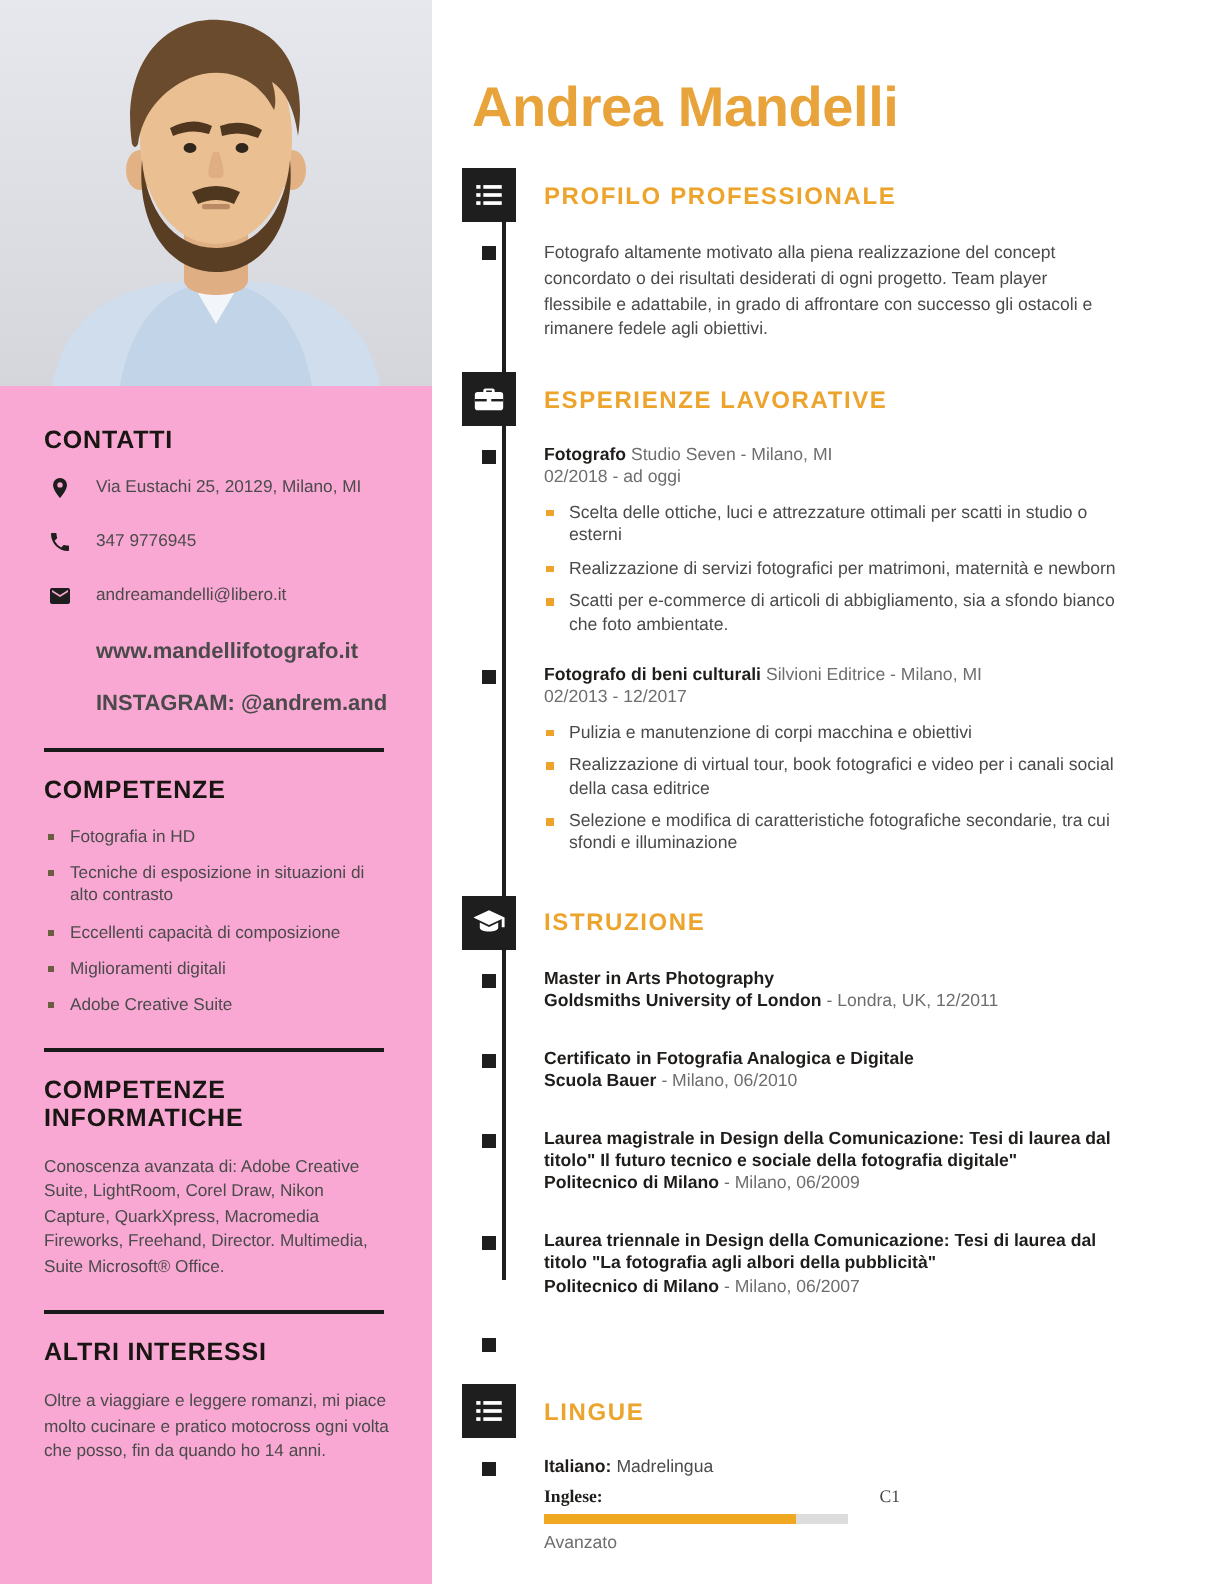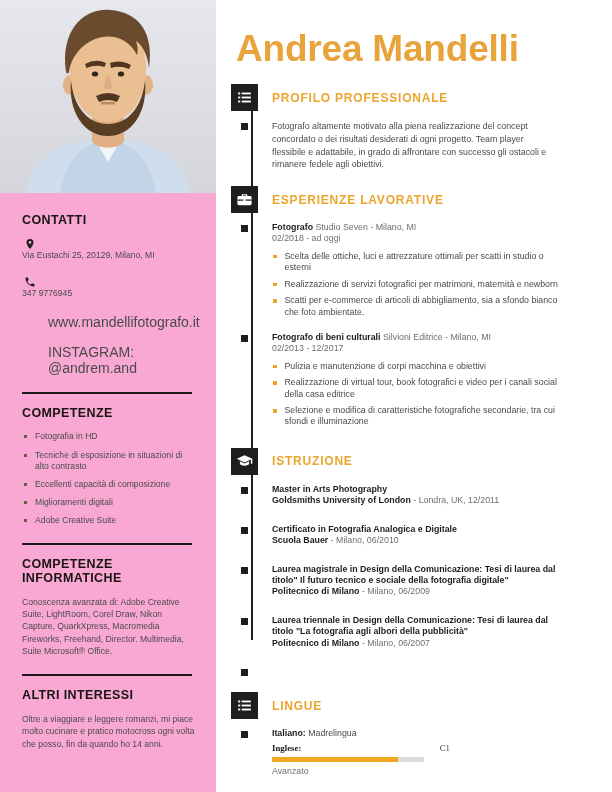--- a/index.html
+++ b/index.html
@@ -4,34 +4,34 @@
 <style>
   * { margin:0; padding:0; box-sizing:border-box; }
   html,body { width:612px; height:792px; }
   body { font-family:"Liberation Sans","DejaVu Sans",sans-serif; background:#ffffff; color:#3d3d3d; }
   .page { position:relative; width:612px; height:792px; background:#fff; overflow:hidden; }
 
   
   .photo { position:absolute; left:0; top:0; width:216px; height:193px; }
   .sidebar { position:absolute; left:0; top:193px; width:216px; height:599px; background:#f9a8d4; padding:20px 20px 0 22px; }
   .sb-heading { font-size:12.5px; font-weight:bold; color:#181512; letter-spacing:.4px; margin-bottom:11px; }
-  .c-row { display:flex; align-items:flex-start; margin-bottom:15px; font-size:8.6px; color:#4a4a4a; line-height:1.25;flex-direction:column; }
+  .c-row { display:flex; align-items:flex-start; margin-bottom:15px; font-size:8.6px; color:#4a4a4a; line-height:1.25; }
   .c-ico { width:12px; height:12px; flex:none; margin:0 12px 0 2px; }
   .c-ico svg { display:block; width:12px; height:12px; }
-  .c-plain { font-size:14px; color:#4a4a4a; margin:0 0 14px 26px; }
+  .c-plain { font-size:11px; color:#4a4a4a; margin:0 0 14px 26px;font-weight:bold; }
   .c-plain.first { margin-top:16px; }
   .sb-div { border:none; border-top:2px solid #1a1a1a; margin:16px 4px 12px 0; }
   .sb-list { list-style:none; }
   .sb-li { display:flex; font-size:8.6px; color:#4a4a4a; line-height:1.3; margin-bottom:7px; }
   .sb-dot { flex:none; width:3px; height:3px; background:#6b5c42; margin:4px 8px 0 2px; }
   .sb-p { font-size:8.6px; color:#4a4a4a; line-height:1.45; }
 
   
   .main { position:absolute; left:216px; top:0; width:396px; height:792px; }
-  .name { margin:28px 0 0 20px; font-size:37px; font-weight:bold; color:#E8A33B; letter-spacing:-.2px; }
+  .name { margin:38px 0 0 20px; font-size:28px; font-weight:bold; color:#E8A33B; letter-spacing:-.2px; }
   .tl-line { position:absolute; left:35px; top:88px; width:2px; height:552px; background:#1e1e1e; }
   .sec-head { position:relative; display:flex; align-items:center; }
   .rail { flex:none; width:56px; display:flex; justify-content:center; }
   .sq-icon { width:27px; height:27px; background:#1e1e1e; display:flex; align-items:center; justify-content:center; }
   .sq-icon svg { width:17px; height:17px; display:block; }
   .sec-title { font-size:12px; font-weight:bold; color:#ECA42C; letter-spacing:.8px; }
   .entry { position:relative; display:flex; margin-top:9px; }
   .node { width:7px; height:7px; background:#1e1e1e; margin-top:3px; }
   .entry-content { flex:1; padding-right:54px; font-size:8.8px; line-height:1.3; }
   .b { font-weight:bold; color:#1f1d1b; }
@@ -95,20 +95,28 @@
 
     <div class="c-row">
       <span class="c-ico">
         <svg viewBox="0 0 24 24">
             <path fill="#1e1e1e" d="M6.6 10.8a15.1 15.1 0 0 0 6.6 6.6l2.2-2.2c.3-.3.7-.4 1-.2 1.1.4 2.3.6 3.6.6.6 0 1 .4 1 1V20c0 .6-.4 1-1 1C10.6 21 3 13.4 3 4c0-.6.4-1 1-1h3.5c.6 0 1 .4 1 1 0 1.2.2 2.4.6 3.6.1.3 0 .7-.2 1l-2.3 2.2z"></path>
           </svg>
       </span>
       <span>347 9776945</span>
     </div>
 
+    <div class="c-row">
+      <span class="c-ico">
+        <svg viewBox="0 0 24 24">
+            <path fill="#1e1e1e" d="M20 4H4c-1.1 0-2 .9-2 2v12c0 1.1.9 2 2 2h16c1.1 0 2-.9 2-2V6c0-1.1-.9-2-2-2zm0 4l-8 5-8-5V6l8 5 8-5v2z"></path>
+          </svg>
+      </span>
+      <span>andreamandelli@libero.it</span>
+    </div>
 
     <div class="c-plain first">www.mandellifotografo.it</div>
     <div class="c-plain">INSTAGRAM: @andrem.and</div>
 
     <hr class="sb-div">
     <div class="sb-heading">COMPETENZE</div>
     <ul class="sb-list">
       <li class="sb-li">
           <span class="sb-dot"></span>
           <span>Fotografia in HD</span>

